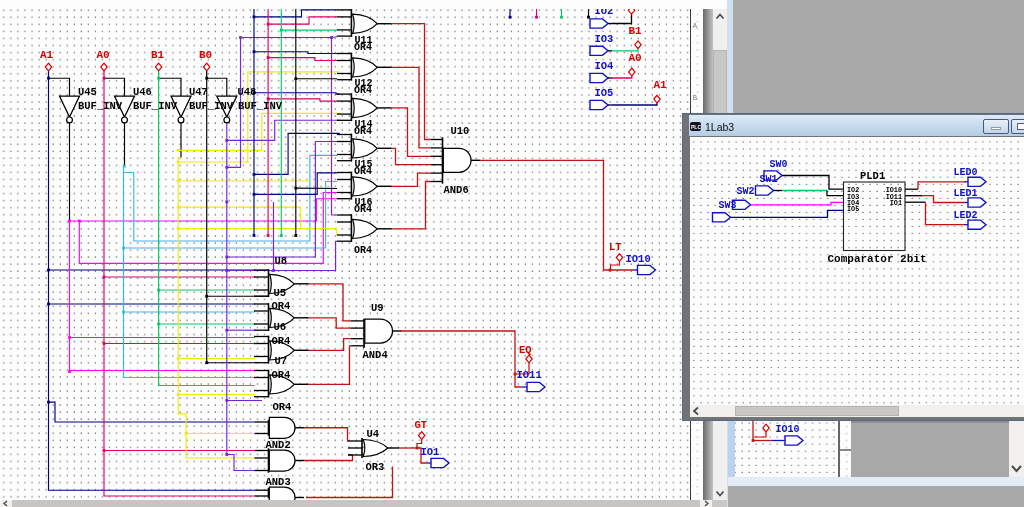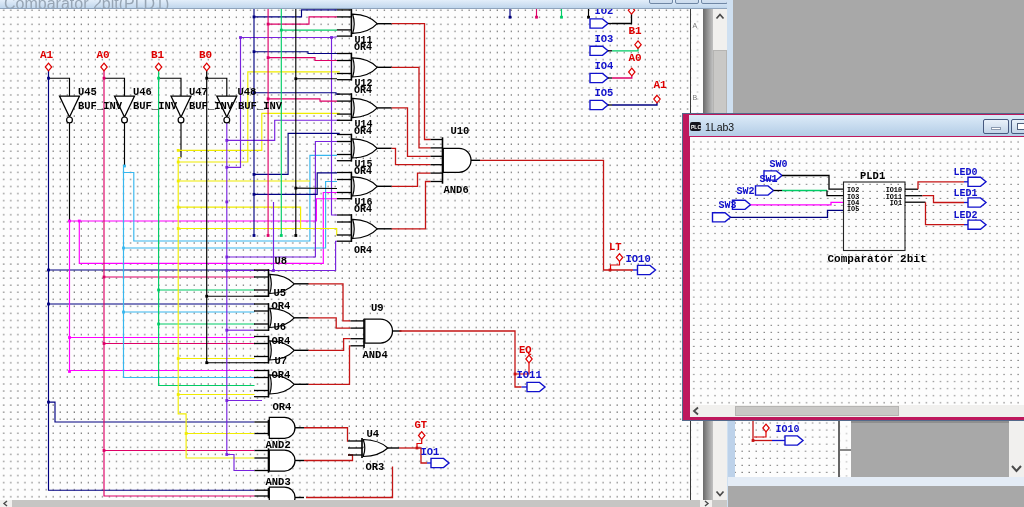--- a/index.html
+++ b/index.html
@@ -1,26 +1,20 @@
 <!DOCTYPE html>
 <html><head><meta charset="utf-8"><style>
 * { margin:0; padding:0; box-sizing:border-box; }
 body { width:1024px; height:507px; overflow:hidden; font-family:"Liberation Sans",sans-serif; background:#a8a8a8; }
 #root { position:relative; width:1024px; height:507px; }
 </style></head><body>
 <div id="root">
 
   <div style="position:absolute;left:0;top:0;width:733px;height:507px;background:#fdfdfd;">
 
-    <div style="position:absolute;left:0;top:0;width:733px;height:8.5px;background:linear-gradient(#e3eefa,#c0d6ec);border-bottom:1px solid #8fa4bd;overflow:hidden;">
-      <div style="position:absolute;left:4px;top:-5px;font-size:16px;color:#97a5b4;">Comparator 2bit(PLD1)</div>
-      <div style="position:absolute;left:649px;top:-15px;width:24px;height:19px;background:linear-gradient(#eef4fb,#ccdcee);border:1px solid #6f87a5;border-radius:2px;"></div>
-      <div style="position:absolute;left:675px;top:-15px;width:24px;height:19px;background:linear-gradient(#eef4fb,#ccdcee);border:1px solid #6f87a5;border-radius:2px;"></div>
-      <div style="position:absolute;left:701px;top:-15px;width:27px;height:19px;background:linear-gradient(#eef4fb,#ccdcee);border:1px solid #6f87a5;border-radius:2px;"></div>
-    </div>
     <svg width="690" height="492" viewBox="0 8.5 690 492" style="position:absolute;left:0;top:8.5px">
 <defs>
 <pattern id="grid" width="7.05" height="7.05" patternUnits="userSpaceOnUse">
 <rect x="3.2" y="2.15" width="1.2" height="1.2" fill="#5a5a5a"></rect>
 </pattern>
 </defs>
 <rect x="0" y="8.5" width="690" height="492" fill="#fdfdfd"></rect>
 <rect x="0" y="8.5" width="690" height="492" fill="url(#grid)"></rect>
 <line x1="48.5" y1="70.3" x2="48.5" y2="77.7" stroke="#000080" stroke-width="1.25"></line>
 <polyline points="48.5,77.7 69.5,77.7 69.5,95.5" fill="none" stroke="#000000" stroke-width="1.15"></polyline>
@@ -435,21 +429,21 @@
     <div style="position:absolute;left:112px;top:33px;width:11px;height:2px;background:#888;"></div>
     <div style="position:absolute;left:123px;top:5px;width:158px;height:56.5px;background:#a8a8a8;border-top:2px solid #8f8f8f;"></div>
     <div style="position:absolute;left:281px;top:5px;width:15px;height:56.5px;background:#f1f0ee;"></div>
     <svg style="position:absolute;left:281px;top:46px;" width="15" height="14">
         <polyline points="3,4 7.5,9 12,4" fill="none" stroke="#4a4a4a" stroke-width="2"></polyline>
       </svg>
     <div style="position:absolute;left:0;top:61.5px;width:296px;height:9px;background:#e4ecf6;"></div>
     <div style="position:absolute;left:0;top:70.5px;width:296px;height:21px;background:#a8a8a8;"></div>
   </div>
 
-  <div style="position:absolute;left:682px;top:113px;width:342px;height:307.5px;background:#be185d;border:1px solid #54698a;border-right:none;text-align:right;">
+  <div style="position:absolute;left:682px;top:113px;width:342px;height:307.5px;background:#737373;border:1px solid #54698a;border-right:none;text-align:right;">
     <div style="position:absolute;left:6px;top:1px;width:336px;height:21px;background:linear-gradient(#dcebf8,#b3cce6);"></div>
     <div style="position:absolute;left:7px;top:8px;width:11px;height:9px;background:#14141e;border-radius:2px;"></div>
     <div style="position:absolute;left:8px;top:9.5px;color:#fff;font-size:5px;font-weight:bold;letter-spacing:0;">PLC</div>
     <div style="position:absolute;left:22px;top:7px;font-size:10.5px;color:#111;">1Lab3</div>
     <div style="position:absolute;left:300px;top:5px;width:26px;height:14.5px;background:linear-gradient(#e9f1fa,#c3d5e8);border:1px solid #46587e;border-radius:2px;"></div>
     <div style="position:absolute;left:308px;top:12.5px;width:10px;height:3.5px;background:#fff;border:1px solid #8a9ab0;"></div>
     <div style="position:absolute;left:328px;top:5px;width:26px;height:14.5px;background:linear-gradient(#e9f1fa,#c3d5e8);border:1px solid #46587e;border-radius:2px;"></div>
     <div style="position:absolute;left:334px;top:9px;width:9px;height:7px;background:#fff;border:1.5px solid #50607c;"></div>
     <svg width="335" height="268" viewBox="689 135.5 335 268" style="position:absolute;left:7px;top:22.5px">
 <rect x="689" y="135.5" width="335" height="268" fill="#fdfdfd"></rect>

